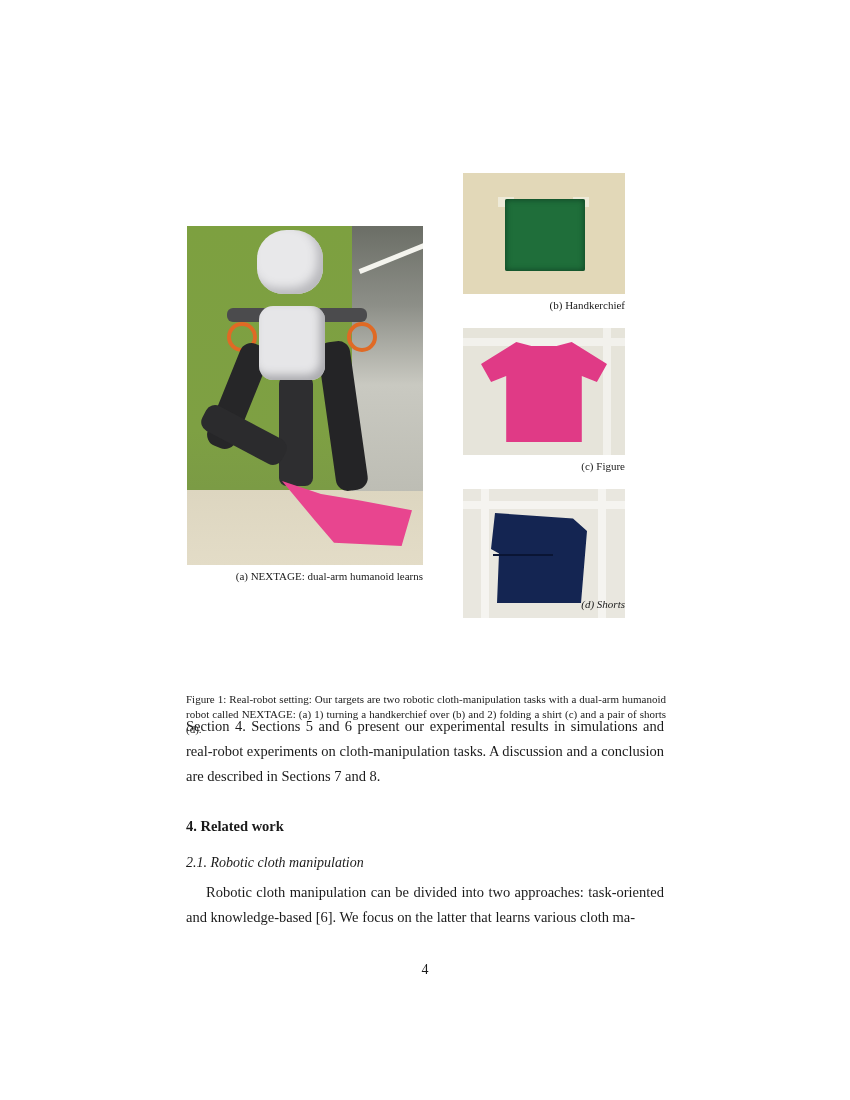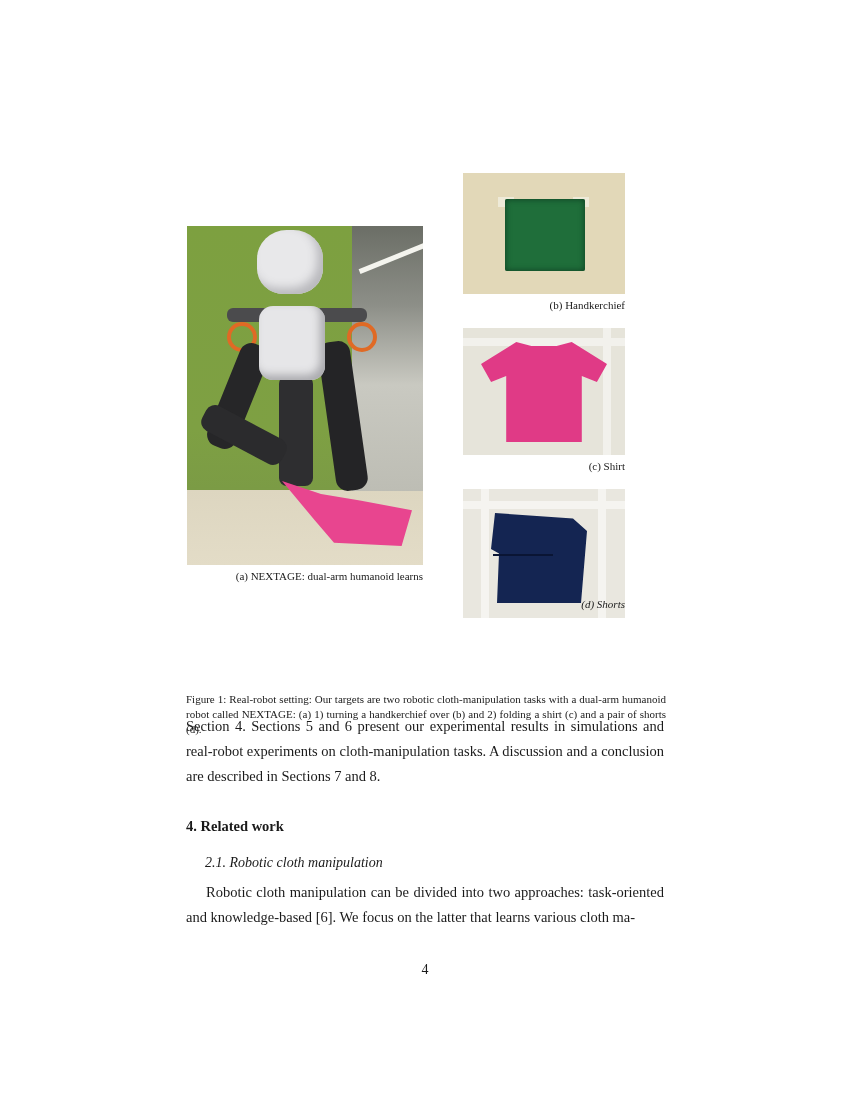--- a/index.html
+++ b/index.html
@@ -87,38 +87,38 @@
   <div class="tape2"></div>
   <div class="hk"></div>
 </div>
 <div class="caption" style="left:463px; width:162px; top:299px;">(b) Handkerchief</div>
 
 <div id="img-c" class="img">
   <div class="grid1"></div>
   <div class="grid2"></div>
   <div class="shirt"></div>
 </div>
-<div class="caption" style="left:463px; width:162px; top:460px;">(c) Shirt</div>
+<div class="caption" style="left:463px; width:162px; top:460px;">(c) Figure</div>
 
 <div id="img-d" class="img">
   <div class="grid1"></div>
   <div class="grid2"></div>
   <div class="grid3"></div>
   <div class="shorts"></div>
   <div class="split"></div>
 </div>
 <div class="caption" style="left:463px; width:162px; top:598px;font-style:italic;">(d) Shorts</div>
 
 <div class="figcap" style="top:652px;">Figure 1: Real-robot setting: Our targets are two robotic cloth-manipulation tasks with a dual-arm humanoid robot called NEXTAGE: (a) 1) turning a handkerchief over (b) and 2) folding a shirt (c) and a pair of shorts (d).</div>
 
 <div class="body-text" style="top:714px;">
   <p>Section 4. Sections 5 and 6 present our experimental results in simulations and real-robot experiments on cloth-manipulation tasks. A discussion and a conclusion are described in Sections 7 and 8.</p>
 </div>
 
 <div class="sec-head" style="top:818px;">4. Related work</div>
 
-<div class="subsec-head" style="top:855px;margin-left:19px;">2.1. Robotic cloth manipulation</div>
+<div class="subsec-head" style="top:855px;">2.1. Robotic cloth manipulation</div>
 
 <div class="body-text" style="top:880px;">
   <p style="text-indent:20px;">Robotic cloth manipulation can be divided into two approaches: task-oriented and knowledge-based [6]. We focus on the latter that learns various cloth ma-</p>
 </div>
 
 <div class="page-num">4</div>
 
 </body></html>

